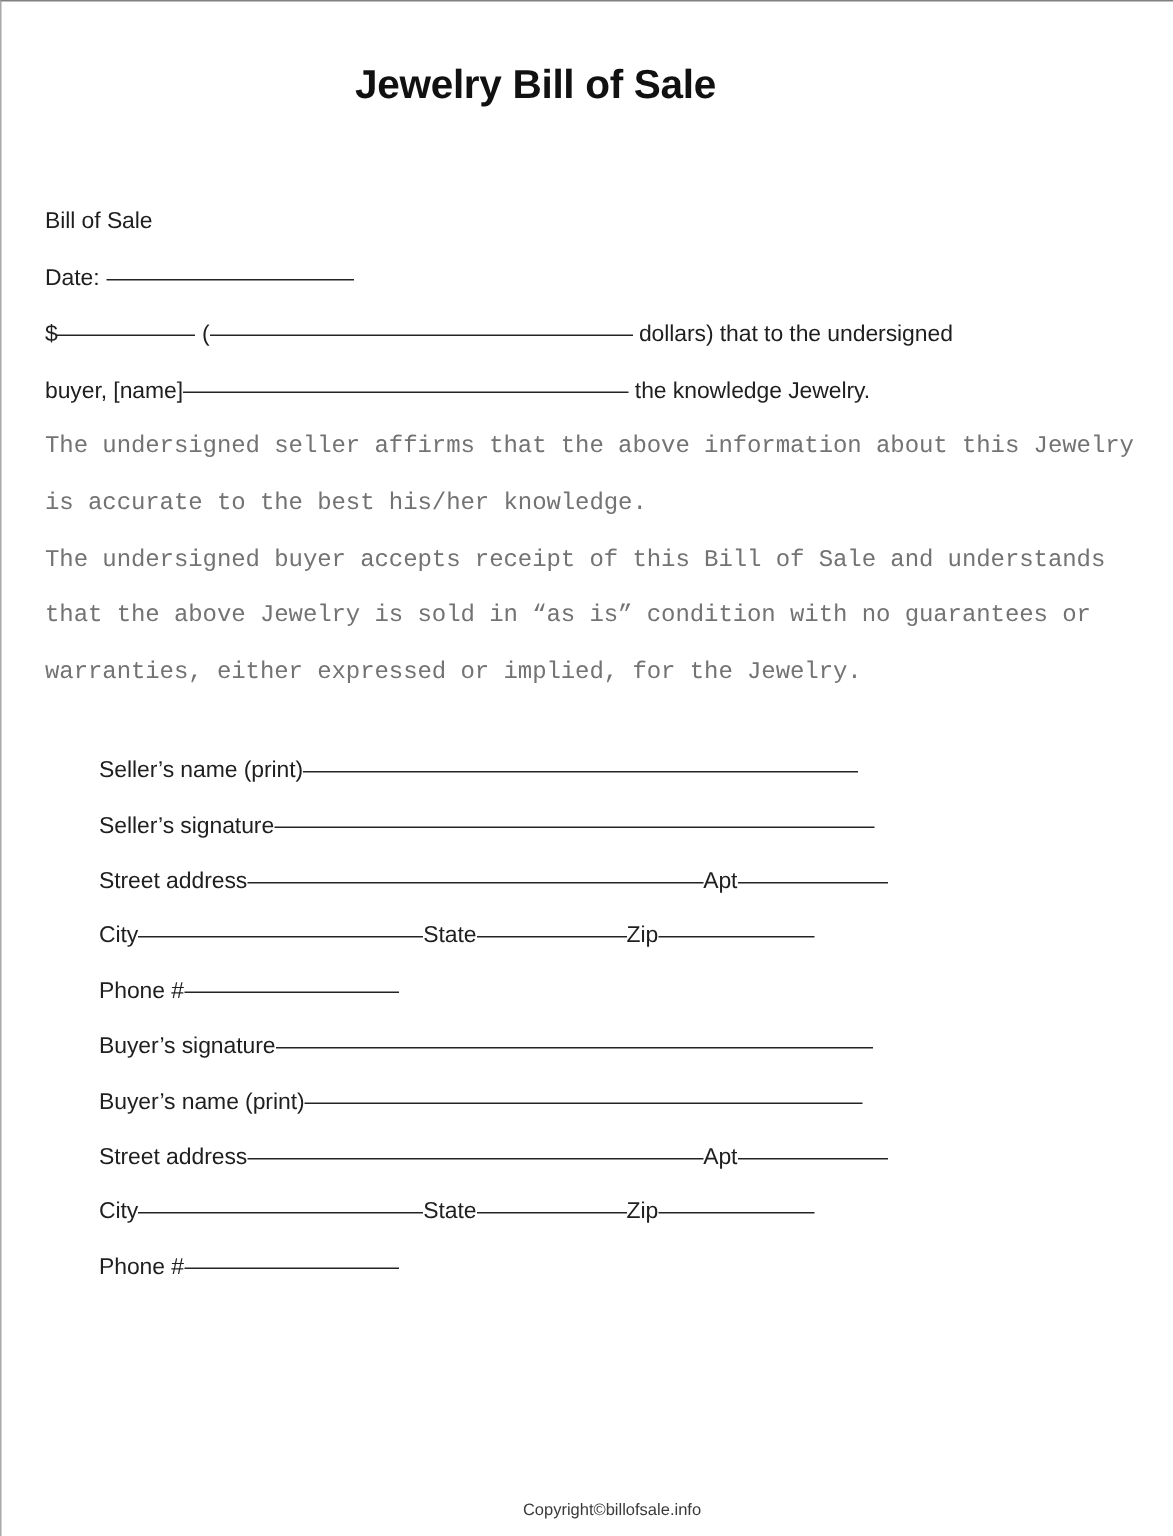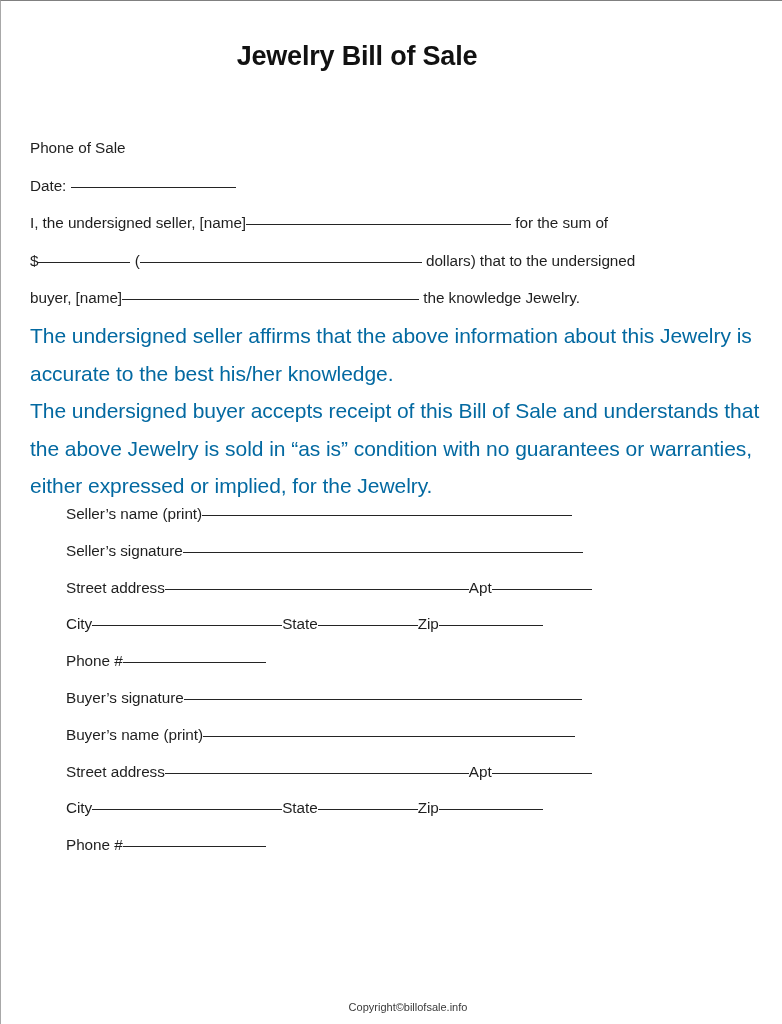--- a/index.html
+++ b/index.html
@@ -51,24 +51,25 @@
 
   
   .rule {
     display: inline-block;
     border-bottom: 1.4px solid #242424;
     vertical-align: 3px;
     height: 0;
   }
 
   .para {
-    font-size: 21px;
+    font-size: 16px;
     line-height: 37.6px;
-    color: #0369a1;
+    color: #737373;
     letter-spacing: -0.05px;
+    font-family: Liberation Mono, monospace;
   }
 
   .fields-block {
     position: absolute;
     left: 29px;
     top: 495px;
     width: 730px;
     margin-left: 36px;
   }
   .field-line {
@@ -93,30 +94,27 @@
 </head>
 <body>
 
 <div class="page">
 
   <div class="doc-title">Jewelry Bill of Sale</div>
 
   <div class="body-block">
 
     <div class="line">
-      <span>Phone of Sale</span>
+      <span>Bill of Sale</span>
     </div>
 
     <div class="line">
       <span>Date: </span><span class="rule" style="width: 165px;"></span>
     </div>
 
-    <div class="line">
-      <span>I, the undersigned seller, [name]</span><span class="rule" style="width: 265px;"></span><span> for the sum of</span>
-    </div>
 
     <div class="line">
       <span>$</span><span class="rule" style="width: 92px;"></span><span> (</span><span class="rule" style="width: 282px;"></span><span> dollars) that to the undersigned</span>
     </div>
 
     <div class="line">
       <span>buyer, [name]</span><span class="rule" style="width: 297px;"></span><span> the knowledge Jewelry.</span>
     </div>
 
     <div class="para">The undersigned seller affirms that the above information about this Jewelry is accurate to the best his/her knowledge.</div>

